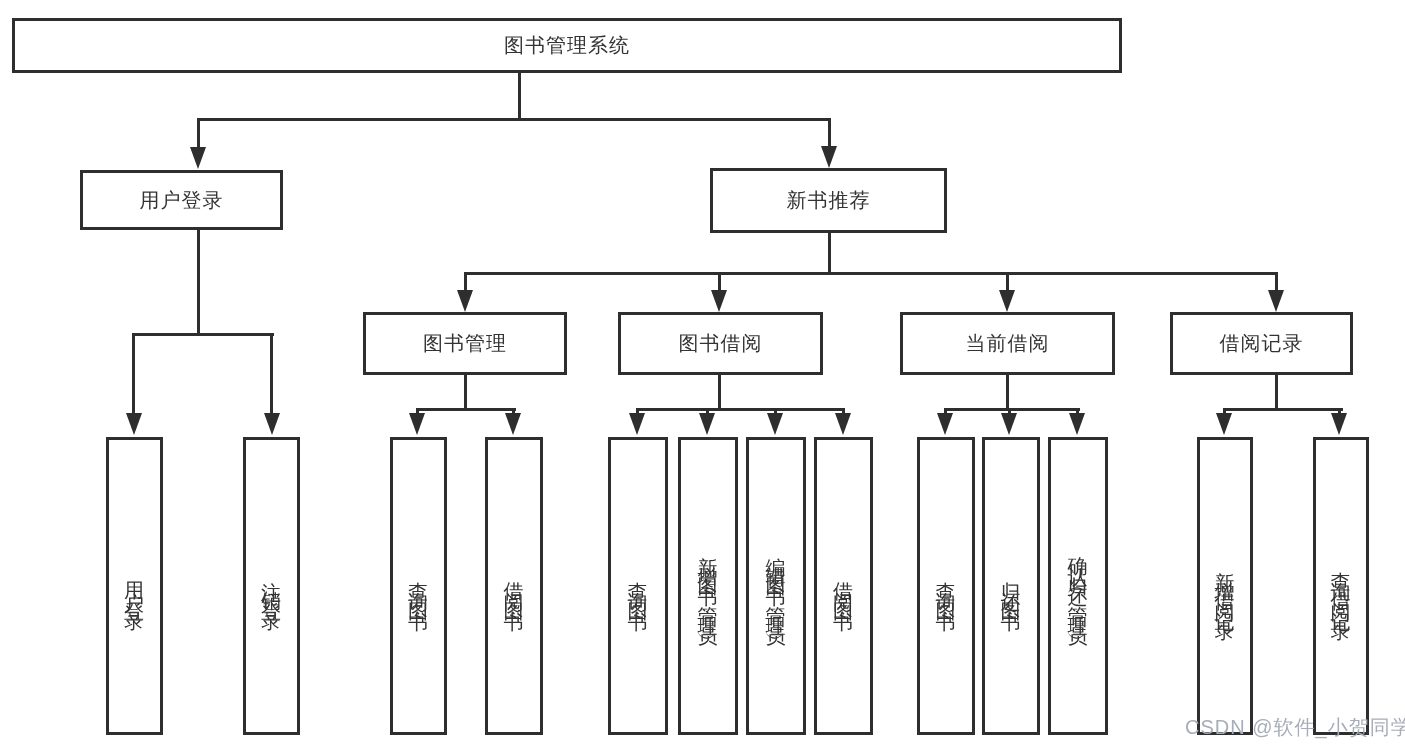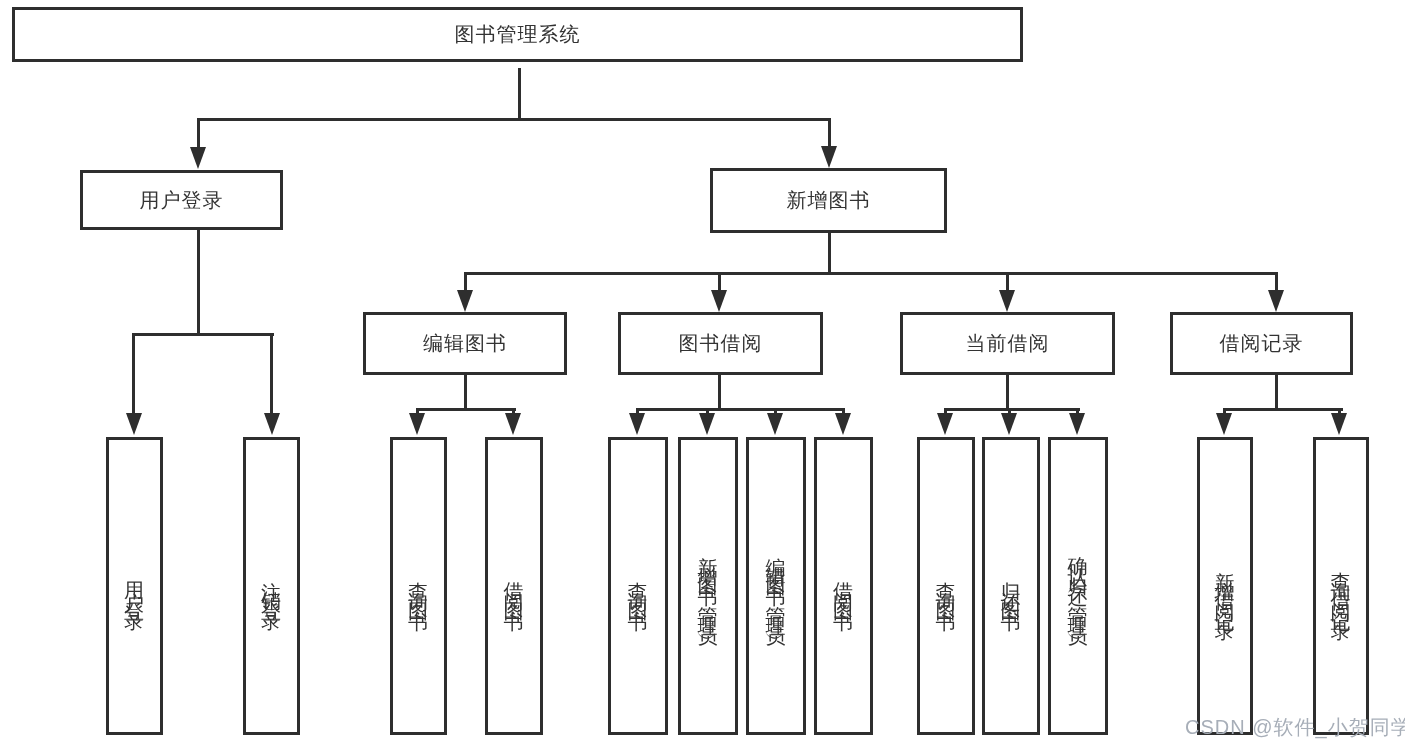--- a/index.html
+++ b/index.html
@@ -26,33 +26,33 @@
   .watermark{
     position:absolute;left:1185px;top:714px;z-index:3;
     font-size:20px;color:#a7aeb8;letter-spacing:1px;white-space:nowrap;
   }
 </style>
 </head>
 <body>
 
 <div class="stage">
 
-  <div class="node h" style="left:12px;top:7px;width:1011px;height:55px">
+  <div class="node h" style="left:12px;top:18px;width:1110px;height:55px">
       <span>图书管理系统</span>
     </div>
 
   <div class="node h" style="left:80px;top:170px;width:203px;height:60px">
       <span>用户登录</span>
     </div>
   <div class="node h" style="left:710px;top:168px;width:237px;height:65px">
-      <span>新增图书</span>
+      <span>新书推荐</span>
     </div>
 
   <div class="node h" style="left:363px;top:312px;width:204px;height:63px">
-      <span>编辑图书</span>
+      <span>图书管理</span>
     </div>
   <div class="node h" style="left:618px;top:312px;width:205px;height:63px">
       <span>图书借阅</span>
     </div>
   <div class="node h" style="left:900px;top:312px;width:215px;height:63px">
       <span>当前借阅</span>
     </div>
   <div class="node h" style="left:1170px;top:312px;width:183px;height:63px">
       <span>借阅记录</span>
     </div>

